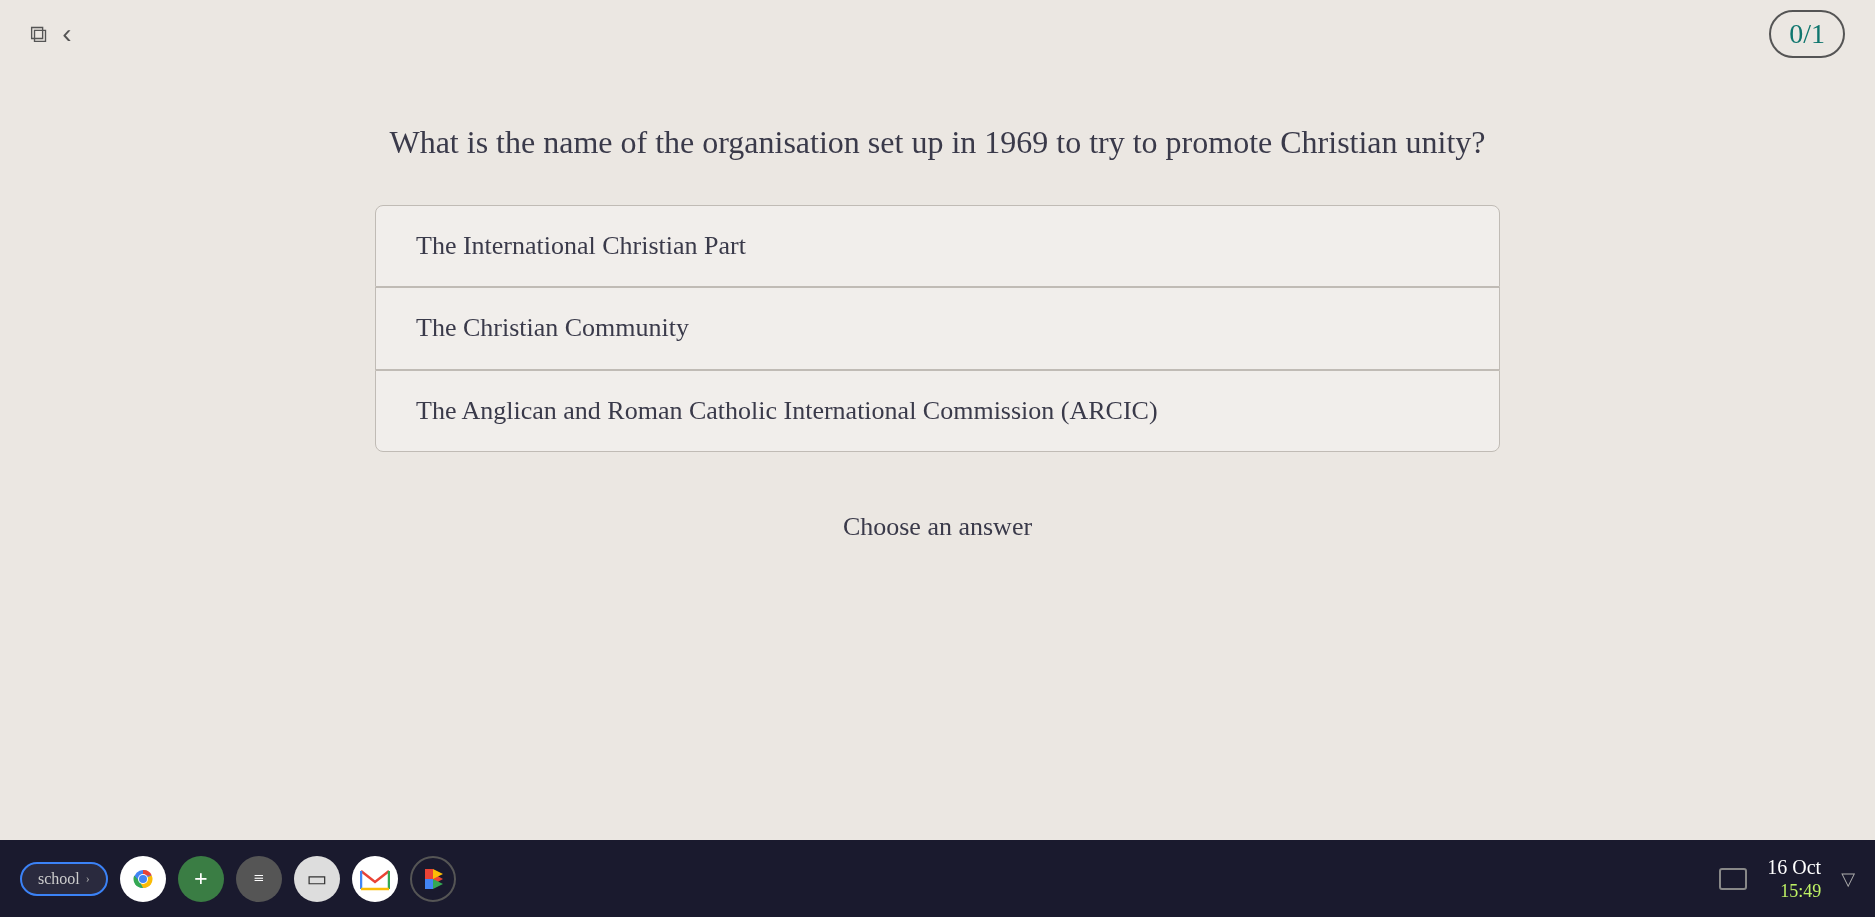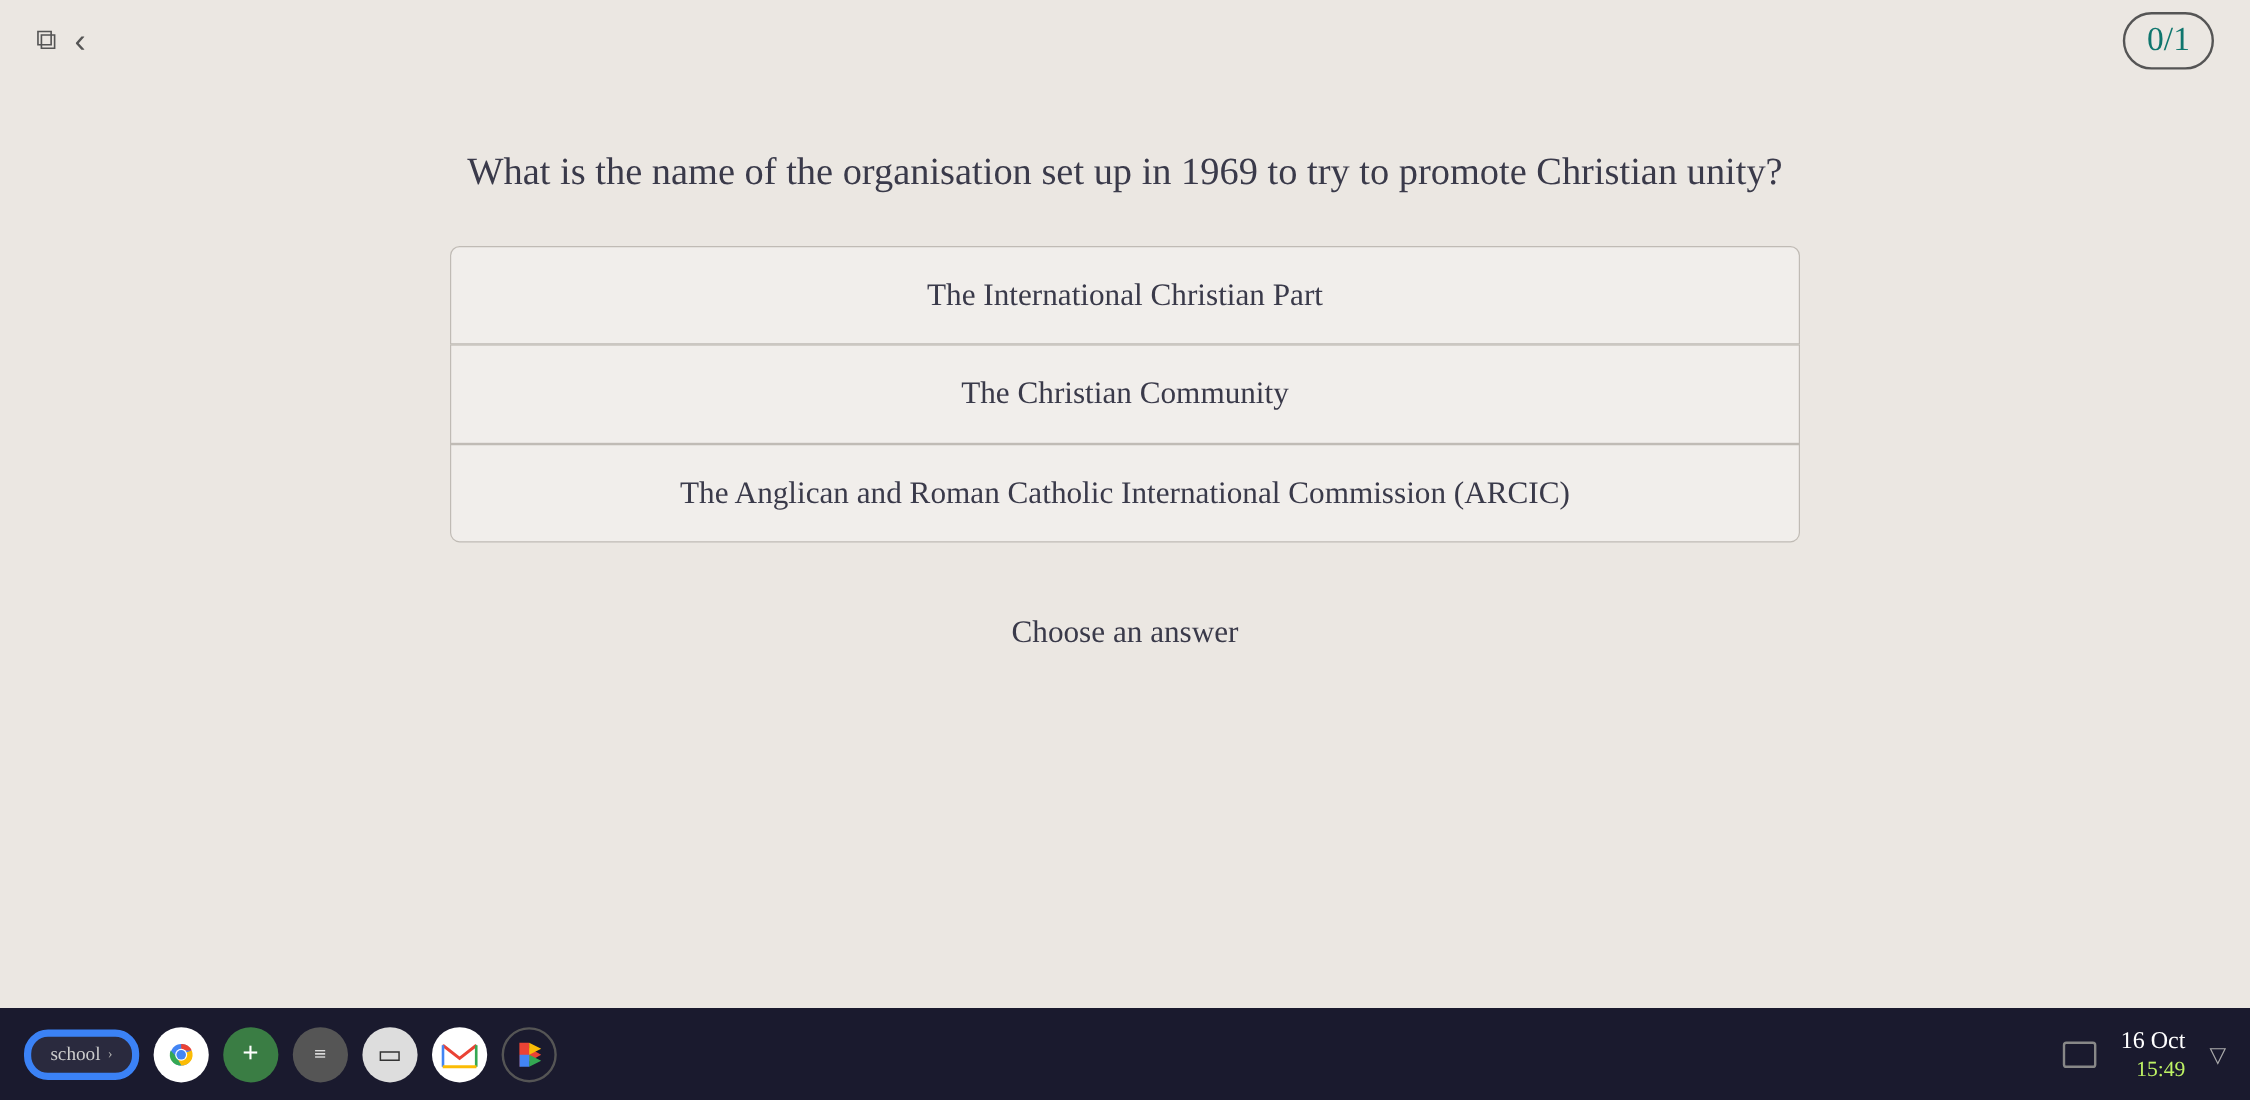--- a/index.html
+++ b/index.html
@@ -81,21 +81,21 @@
       width: 60%;
       display: flex;
       flex-direction: column;
       gap: 0;
     }
 
     .answer-option {
       border: 1px solid #c0bbb5;
       background: rgba(255,255,255,0.3);
       padding: 22px 40px;
-      text-align: center;
+      text-align: left;
       font-size: 26px;
       color: #3a3a4a;
       cursor: pointer;
       transition: background 0.2s;
       font-family: 'Georgia', serif;
       line-height: 1.4;
     }
 
     .answer-option:first-child {
       border-radius: 8px 8px 0 0;
@@ -123,21 +123,21 @@
       bottom: 0;
       left: 0;
       display: flex;
       align-items: center;
       padding: 0 20px;
       gap: 12px;
     }
 
     .school-tab {
       background: #2a2a3e;
-      border: 6px solid #3b82f6;
+      border: 2px solid #3b82f6;
       border-radius: 20px;
       padding: 6px 16px;
       color: #ccc;
       font-size: 16px;
       display: flex;
       align-items: center;
       gap: 6px;
       cursor: pointer;
     }
 

